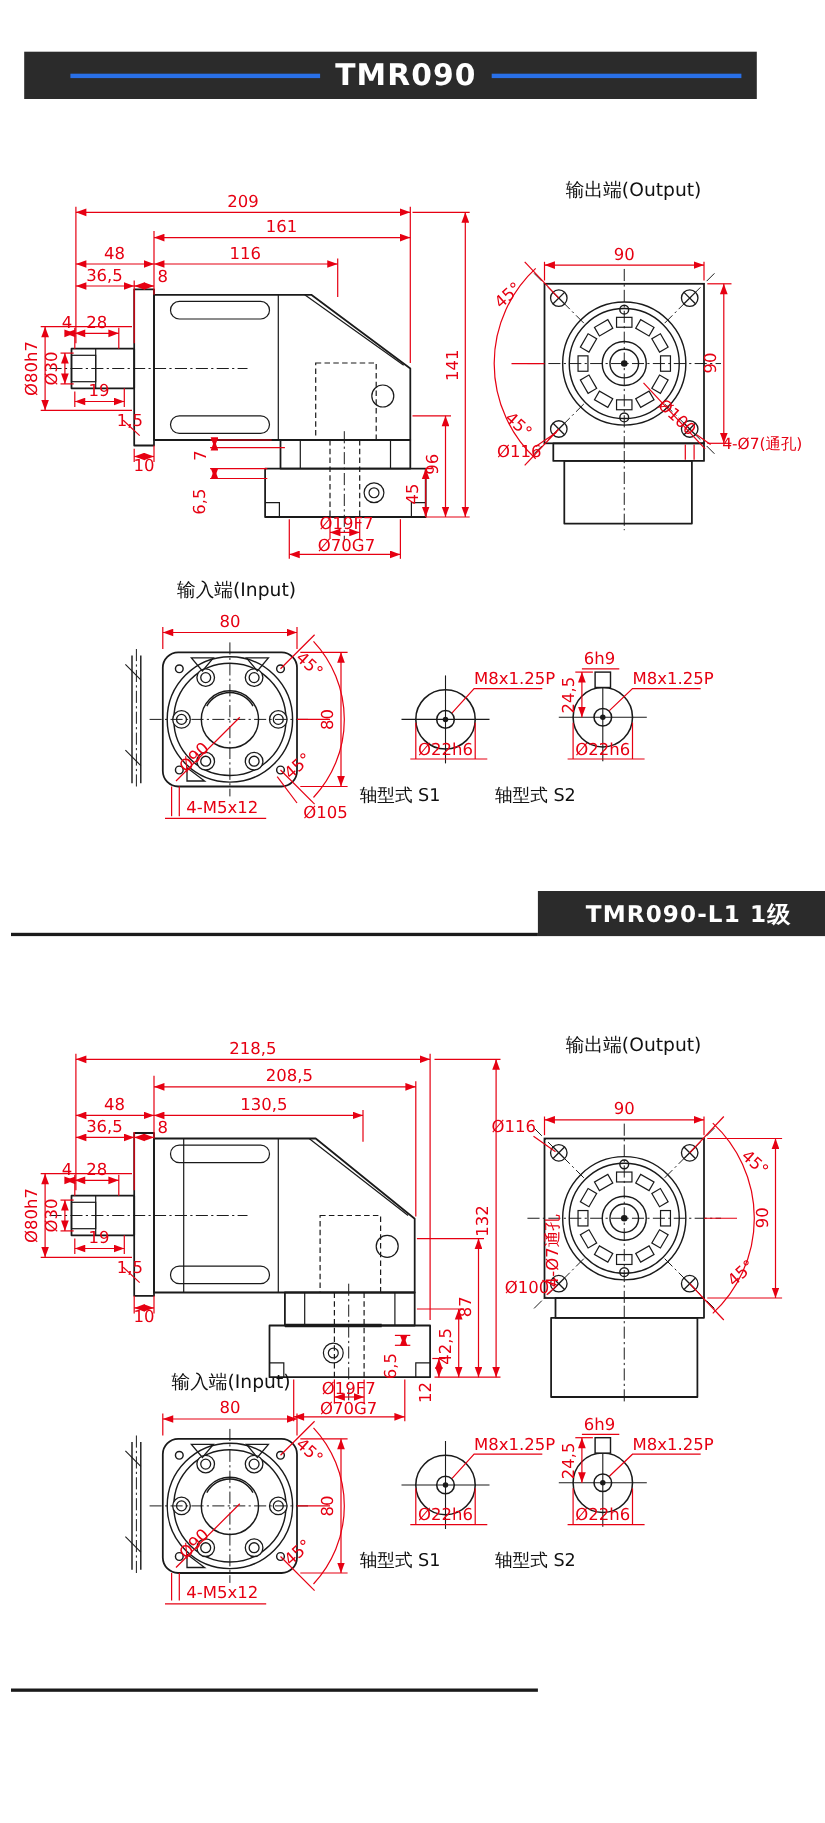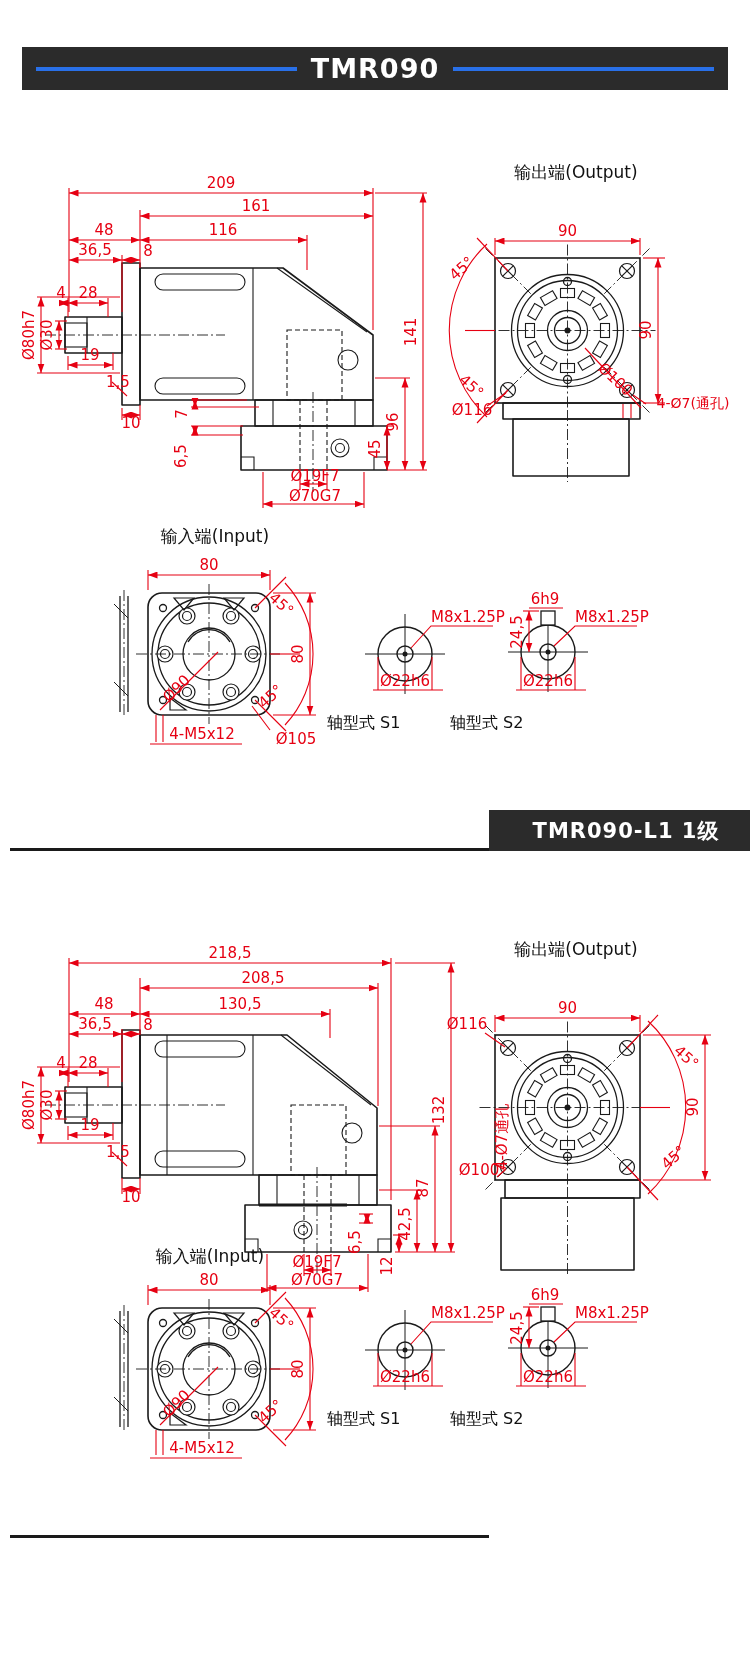--- a/index.html
+++ b/index.html
@@ -1,20 +1,20 @@
 <!DOCTYPE html>
 <html><head>
 <meta charset="utf-8">
 <style>
   html,body{margin:0;padding:0;background:#fff;}
   .page{position:relative;width:750px;height:1657px;background:#ffffff;overflow:hidden;
         font-family:"DejaVu Sans",sans-serif;}
   
-  .hdr{position:absolute;left:22px;top:47px;width:706px;height:43px;background:#2b2b2b;
-       display:flex;align-items:center;}
+  .hdr{position:absolute;left:22px;top:47px;width:638px;height:43px;background:#2b2b2b;
+       display:flex;align-items:center;padding-left:28px;}
   .hdr .ln{flex:1;height:4px;background:#2970e8;margin:0 14px;}
   .hdr .t{color:#fff;font-size:27px;font-weight:bold;letter-spacing:1px;white-space:nowrap;}
   
   .badge{position:absolute;left:489px;width:274px;height:41px;background:#2b2b2b;color:#fff;
          display:flex;align-items:center;justify-content:center;font-size:21px;font-weight:bold;
          letter-spacing:1px;white-space:nowrap;}
   .rule{position:absolute;left:10px;width:479px;height:3px;background:#1a1a1a;}
   svg{position:absolute;overflow:visible;}
   
   .k{stroke:#1a1a1a;stroke-width:1.6;fill:none;stroke-linejoin:round;}

